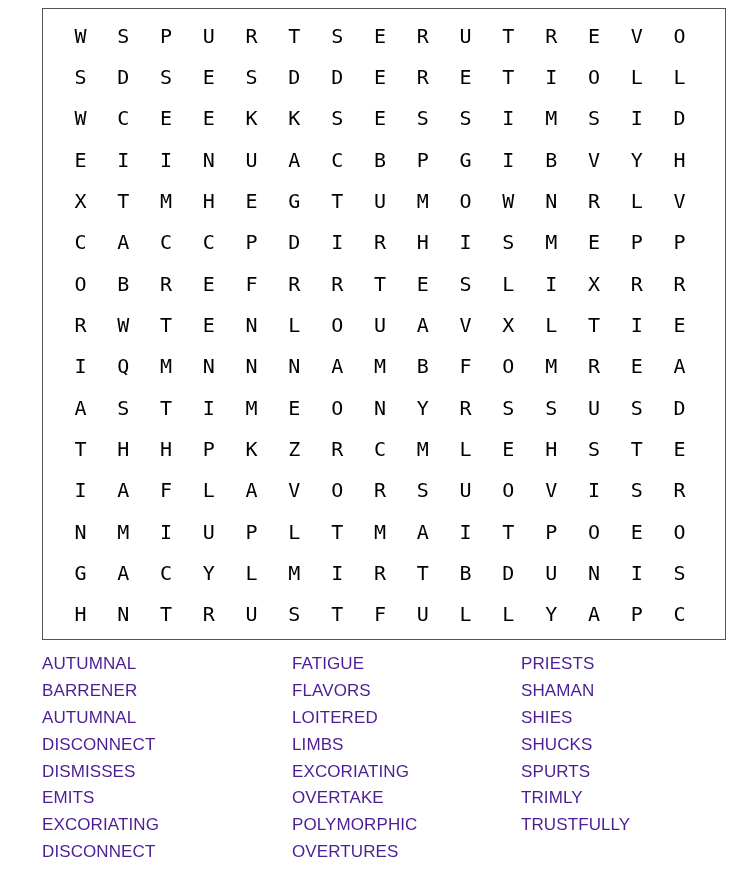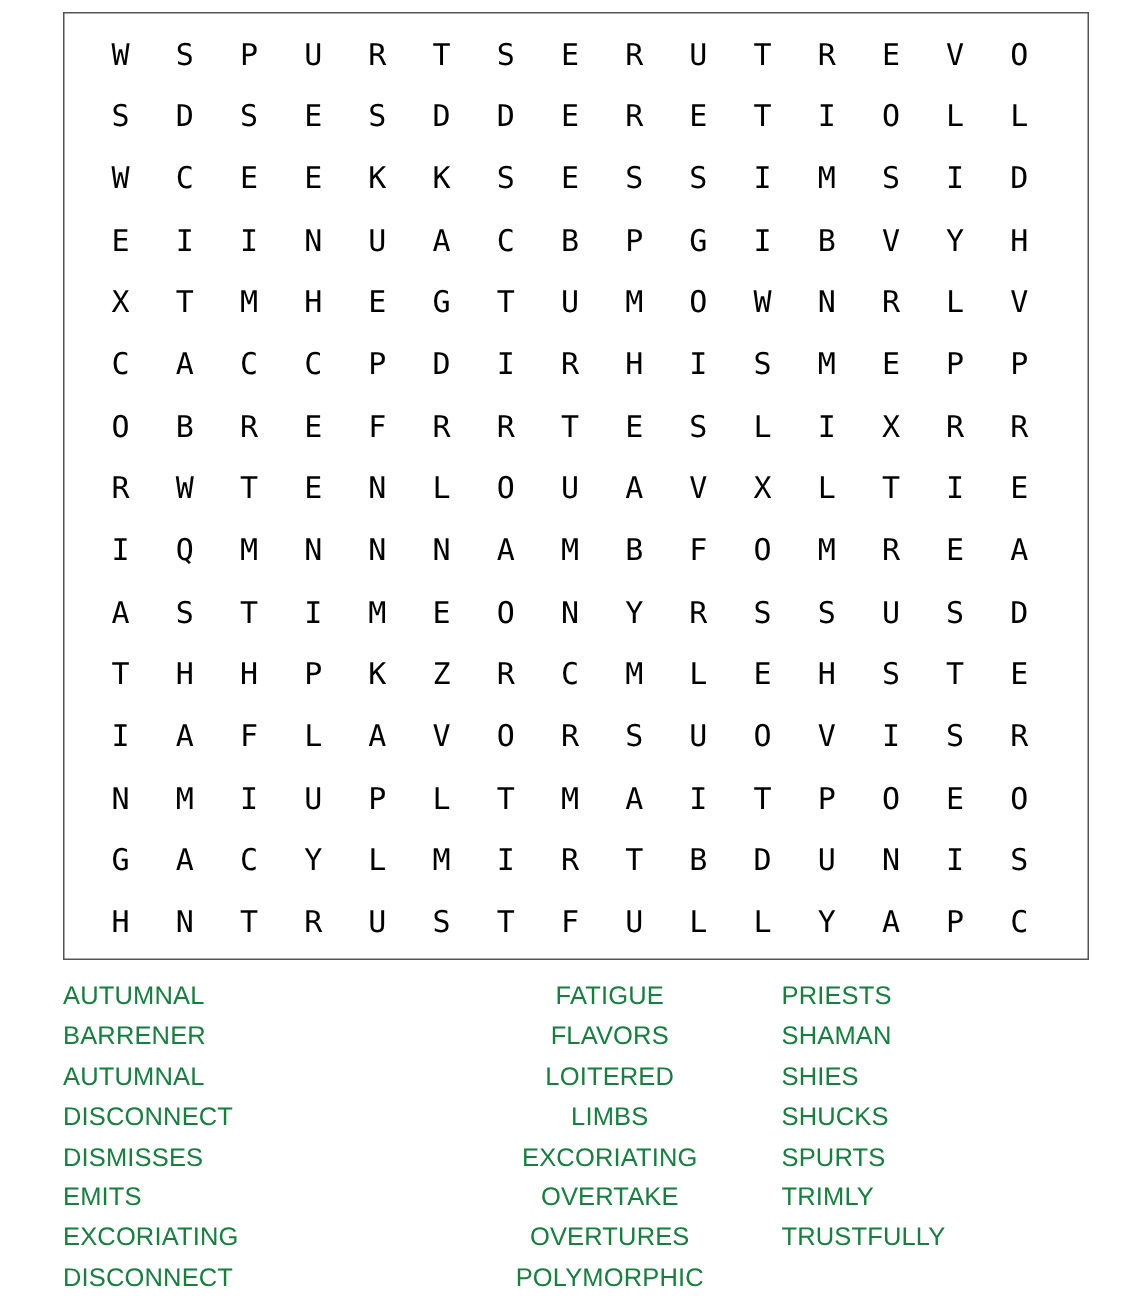--- a/index.html
+++ b/index.html
@@ -70,28 +70,28 @@
     width: 700px;
     height: 215px;
     display: flex;
     flex-direction: row;
   }
   .word-column {
     display: flex;
     flex-direction: column;
   }
   #word-column-1 { width: 250px; }
-  #word-column-2 { width: 229px; align-items: center; }
+  #word-column-2 { width: 229px; }
   #word-column-3 { width: 221px; }
   .word-item {
     font-family: "Liberation Sans", sans-serif;
     font-size: 17px;
     line-height: 26.9px;
     height: 26.9px;
-    color: #15803d;
+    color: #4c1d95;
     white-space: nowrap;
     letter-spacing: 0.1px;
   }
 </style>
 </head>
 <body>
 
 <div id="page">
 
   <div id="puzzle-grid-wrapper">
@@ -365,22 +365,22 @@
         <div class="word-item">EXCORIATING</div>
         <div class="word-item">DISCONNECT</div>
       </div>
     <div class="word-column" id="word-column-2">
         <div class="word-item">FATIGUE</div>
         <div class="word-item">FLAVORS</div>
         <div class="word-item">LOITERED</div>
         <div class="word-item">LIMBS</div>
         <div class="word-item">EXCORIATING</div>
         <div class="word-item">OVERTAKE</div>
+        <div class="word-item">POLYMORPHIC</div>
         <div class="word-item">OVERTURES</div>
-        <div class="word-item">POLYMORPHIC</div>
       </div>
     <div class="word-column" id="word-column-3">
         <div class="word-item">PRIESTS</div>
         <div class="word-item">SHAMAN</div>
         <div class="word-item">SHIES</div>
         <div class="word-item">SHUCKS</div>
         <div class="word-item">SPURTS</div>
         <div class="word-item">TRIMLY</div>
         <div class="word-item">TRUSTFULLY</div>
       </div>

